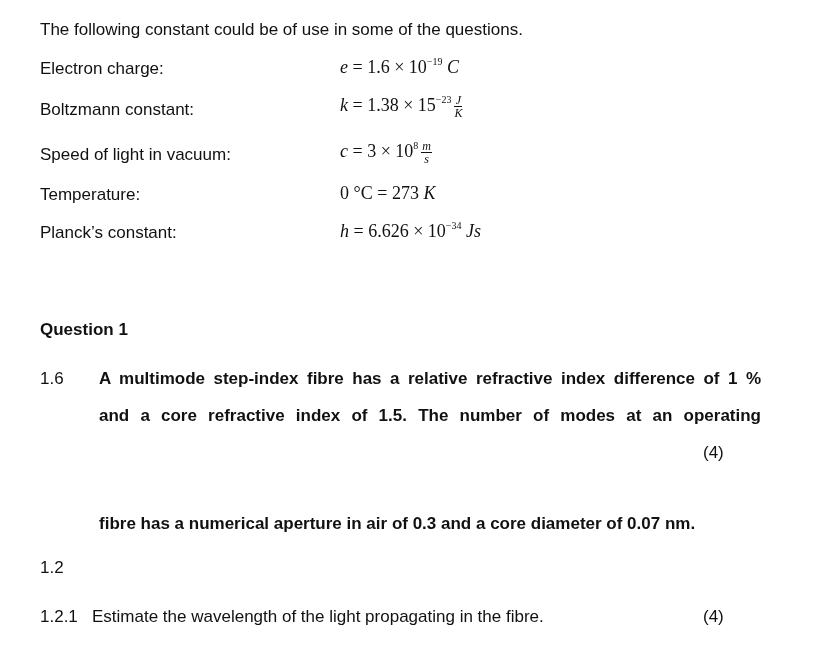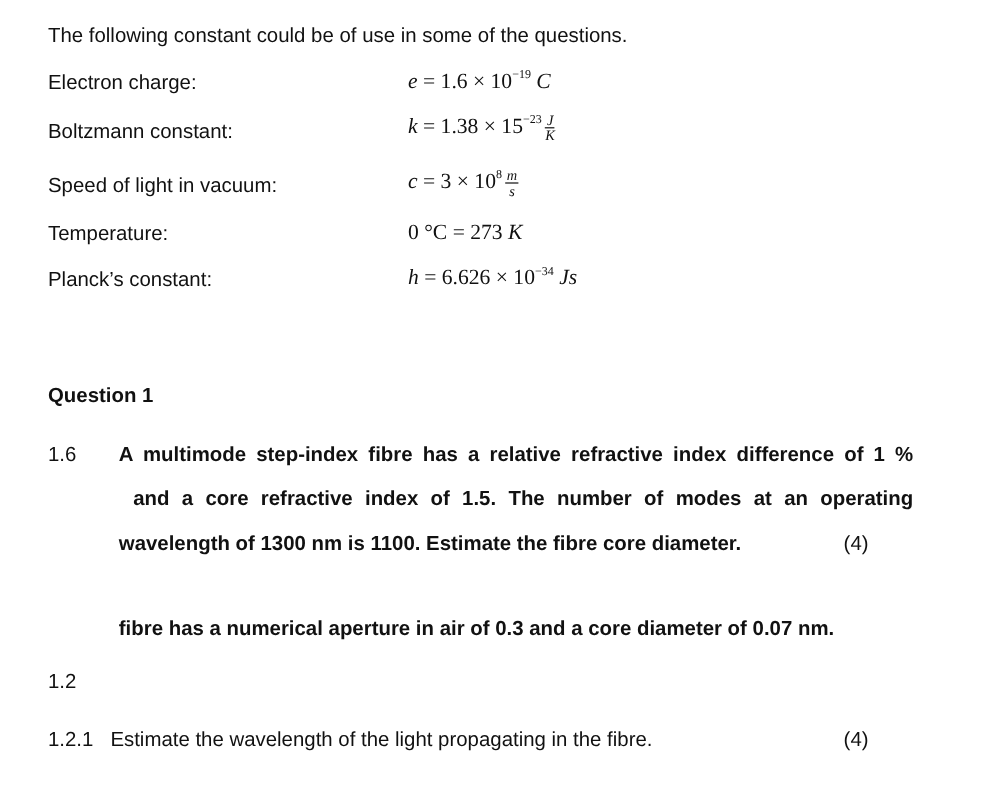--- a/index.html
+++ b/index.html
@@ -43,22 +43,21 @@
 <div class="abs" style="left:40px;top:223px;">Planck’s constant:</div>
 <div class="abs math" style="left:340px;top:221px;">
   <i>h</i> = <span>6.626 × 10</span><sup>−34</sup> <i>Js</i>
 </div>
 
 <div class="abs bold" style="left:40px;top:320px;">Question 1</div>
 
 <div class="abs" style="left:40px;top:369px;">1.6</div>
 <div class="para" style="top:360px;">
   <div style="text-align-last:justify;">A multimode step-index fibre has a relative refractive index difference of 1 %</div>
-  <div style="text-align-last:justify;margin-left:12px;">and a core refractive index of 1.5. The number of modes at an operating</div>
-  <div>wavelength of 1300 nm is 1100. Estimate the fibre core diameter.</div>
+  <div style="text-align-last:justify;">and a core refractive index of 1.5. The number of modes at an operating</div>
 </div>
 <div class="abs" style="left:703px;top:443px;">(4)</div>
 
 <div class="abs" style="left:40px;top:514px;margin-top:44px;">1.2</div>
 <div class="para" style="top:505px;">
   <div>fibre has a numerical aperture in air of 0.3 and a core diameter of 0.07 nm.</div>
 </div>
 
 <div class="abs" style="left:40px;top:607px;">1.2.1</div>
 <div class="abs" style="left:92px;top:607px;text-align:center;">Estimate the wavelength of the light propagating in the fibre.</div>

